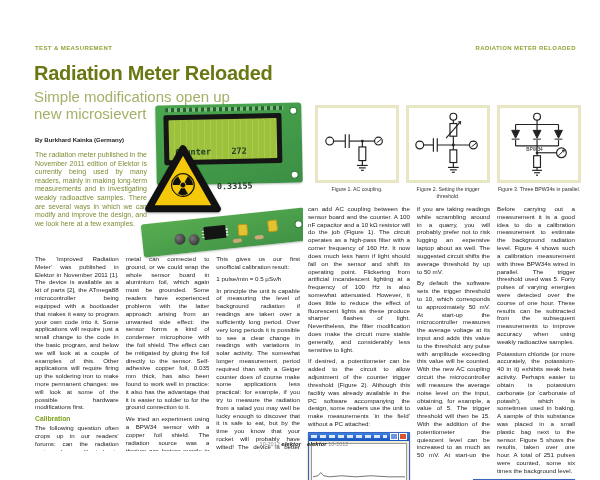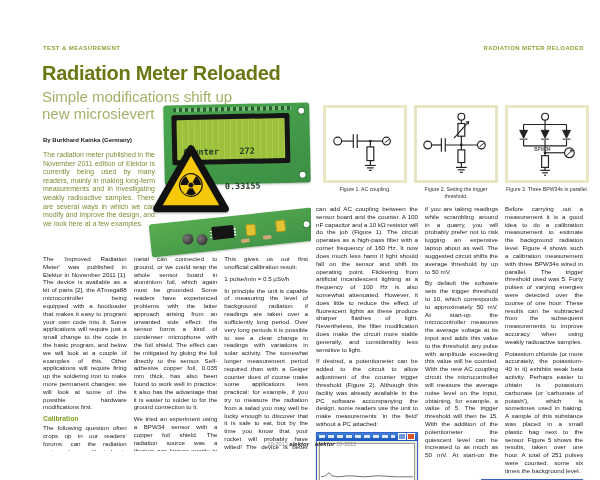--- a/index.html
+++ b/index.html
@@ -1,18 +1,18 @@
 <!DOCTYPE html>
 <html><head>
 <meta charset="utf-8">
 <style>
   html,body{margin:0;padding:0;}
   body{width:600px;height:480px;background:#ffffff;position:relative;overflow:hidden;
        font-family:"Liberation Sans",sans-serif;-webkit-font-smoothing:antialiased;}
-  .page{position:absolute;top:30px;height:425px;background:#fff;margin-left:8px;}
+  .page{position:absolute;top:30px;height:425px;background:#fff;}
   #page-left{left:30px;width:273px;}
   #page-right{left:303px;width:275px;}
 
   .kicker{position:absolute;top:15px;font-size:6px;font-weight:bold;letter-spacing:.4px;color:#94a33a;}
   #page-left .kicker{left:5px;}
   #page-right .kicker{right:2px;text-align:right;}
 
   .title{position:absolute;left:4px;top:32px;font-size:20px;font-weight:bold;color:#6b7712;letter-spacing:-.3px;white-space:nowrap;}
   .subtitle{position:absolute;left:4px;top:59px;font-size:15px;color:#a3b168;line-height:1.12;}
   .byline{position:absolute;left:5px;top:107px;font-size:6px;font-weight:bold;color:#222;}
@@ -77,21 +77,21 @@
   .figblock{margin-top:4px;}
   .fig5block{margin-left:-24px;}
 </style>
 </head>
 <body>
 
 <div class="page" id="page-left">
   <div class="kicker">TEST &amp; MEASUREMENT</div>
   <div class="title">Radiation Meter Reloaded</div>
   <div class="subtitle">
-    <div>Simple modifications shift up</div>
+    <div>Simple modifications open up</div>
     <div>new microsievert</div>
   </div>
   <div class="byline">By Burkhard Kainka (Germany)</div>
   <div class="intro">The radiation meter published in the November 2011 edition of Elektor is currently being used by many readers, mainly in making long-term measurements and in investigating weakly radioactive samples. There are several ways in which we can modify and improve the design, and we look here at a few examples.</div>
 
   <div class="photo">
     <div class="lcd-board">
       <div class="pins"></div>
       <div class="lcd-bezel">
         <div class="lcd-screen">

